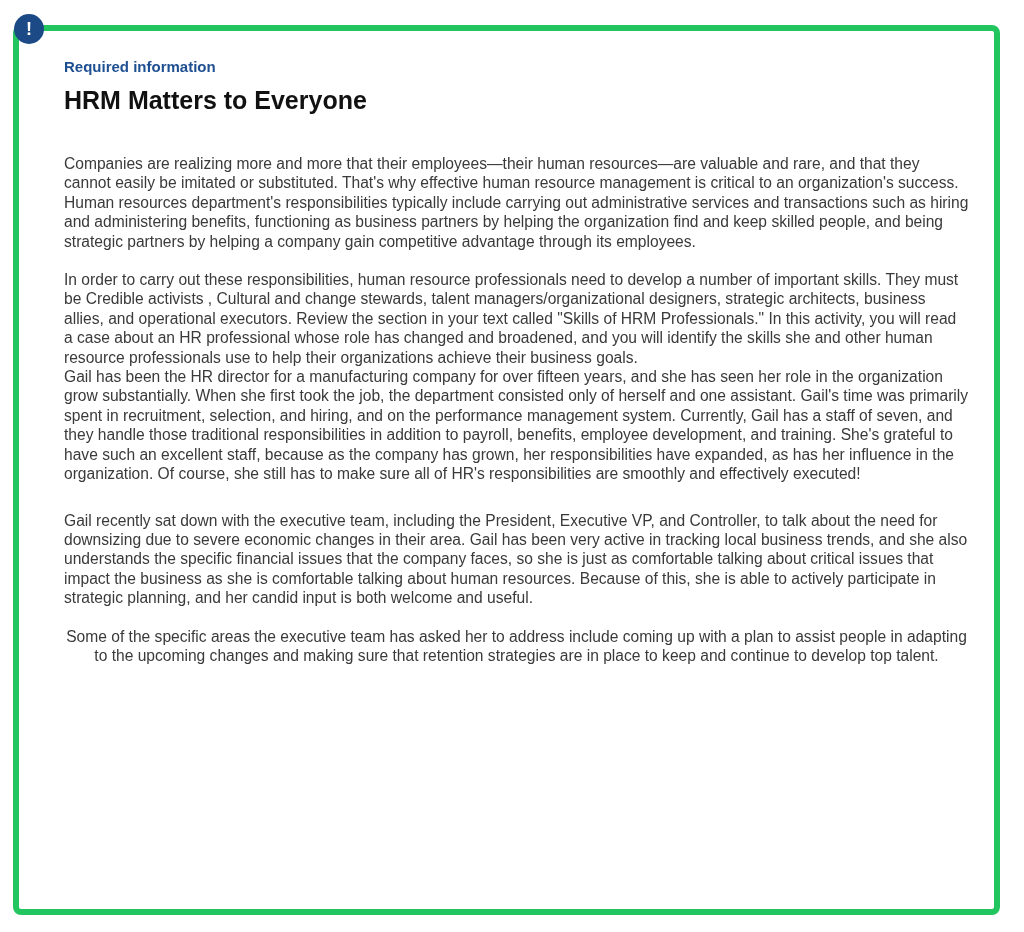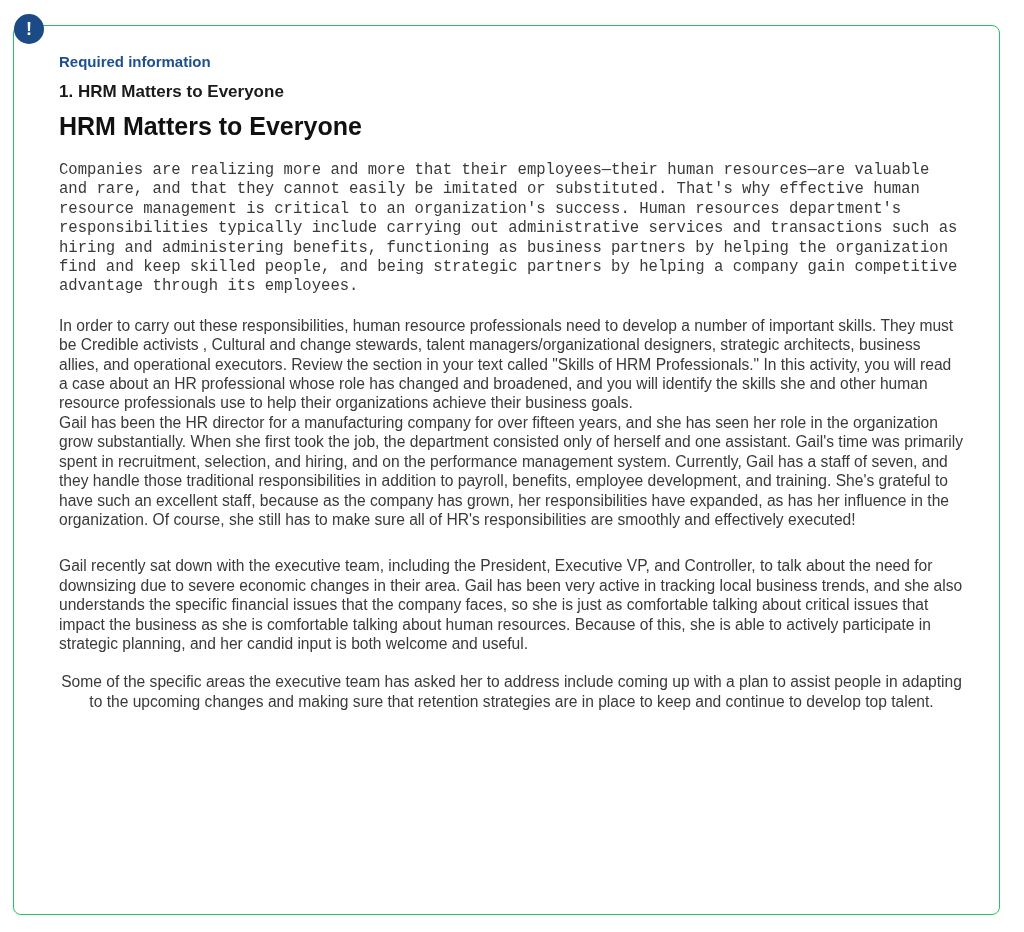--- a/index.html
+++ b/index.html
@@ -13,21 +13,21 @@
       position: relative;
       overflow: hidden;
       font-family: "Liberation Sans", "DejaVu Sans", sans-serif;
     }
     .card {
       position: absolute;
       left: 13px;
       top: 25px;
       width: 987px;
       height: 890px;
-      border: 1px solid #22c55e;
+      border: 6px solid #22c55e;
       border-radius: 8px;
       background: #ffffff;
       box-sizing: border-box;
     }
     .alert-icon {
       position: absolute;
       left: 14px;
       top: 14px;
       width: 30px;
       height: 30px;
@@ -67,34 +67,33 @@
       font-size: 25px;
       line-height: 38px;
       margin: 4px 0 0 0;
     }
     .para {
       color: #3a3a3a;
       font-size: 15.6px;
       line-height: 19.4px;
       margin: 0;
     }
-    .p1 { margin-top: 16px; font-family: Liberation Mono, monospace; }
+    .p1 { margin-top: 35px; }
     .p2 { margin-top: 19px; }
     .p-italic { margin-top: 38px; font-style: italic; }
     .p3 { }
     .p4 { margin-top: 27px; }
     .p5 { margin-top: 19px; text-align: center; }
   </style>
 </head>
 <body>
 
 <div class="card">
   <div class="content">
     <p class="required-label">Required information</p>
-    <p class="question-label">1. HRM Matters to Everyone</p>
     <h1 class="main-title">HRM Matters to Everyone</h1>
 
     <p class="para p1">Companies are realizing more and more that their employees—their human resources—are valuable and rare, and that they cannot easily be imitated or substituted. That's why effective human resource management is critical to an organization's success. Human resources department's responsibilities typically include carrying out administrative services and transactions such as hiring and administering benefits, functioning as business partners by helping the organization find and keep skilled people, and being strategic partners by helping a company gain competitive advantage through its employees.</p>
     <p class="para p2">In order to carry out these responsibilities, human resource professionals need to develop a number of important skills. They must be  Credible activists ,  Cultural and change stewards,  talent managers/organizational designers,  strategic architects,  business allies, and  operational executors. Review the section in your text called "Skills of HRM Professionals." In this activity, you will read a case about an HR professional whose role has changed and broadened, and you will identify the skills she and other human resource professionals use to help their organizations achieve their business goals.</p>
 
 
     <p class="para p3">Gail has been the HR director for a manufacturing company for over fifteen years, and she has seen her role in the organization grow substantially. When she first took the job, the department consisted only of herself and one assistant. Gail's time was primarily spent in recruitment, selection, and hiring, and on the performance management system. Currently, Gail has a staff of seven, and they handle those traditional responsibilities in addition to payroll, benefits, employee development, and training. She's grateful to have such an excellent staff, because as the company has grown, her responsibilities have expanded, as has her influence in the organization. Of course, she still has to make sure all of HR's responsibilities are smoothly and effectively executed!</p>
     <p class="para p4">Gail recently sat down with the executive team, including the President, Executive VP, and Controller, to talk about the need for downsizing due to severe economic changes in their area.  Gail has been very active in tracking local business trends, and she also understands the specific financial issues that the company faces, so she is just as comfortable talking about critical issues that impact the business as she is comfortable talking about human resources. Because of this, she is able to actively participate in strategic planning, and her candid input is both welcome and useful.</p>
     <p class="para p5">Some of the specific areas the executive team has asked her to address include coming up with a plan to assist people in adapting to the upcoming changes and making sure that retention strategies are in place to keep and continue to develop top talent.</p>
   </div>

